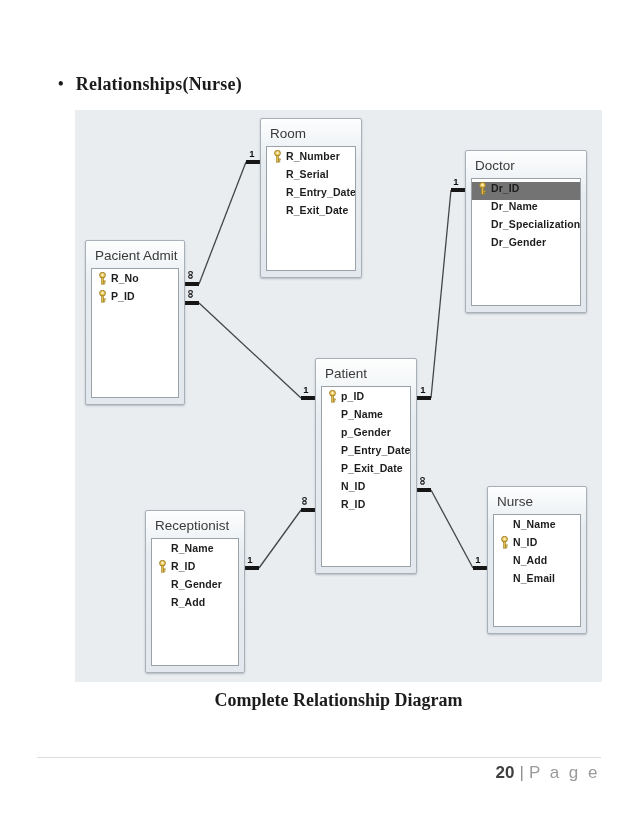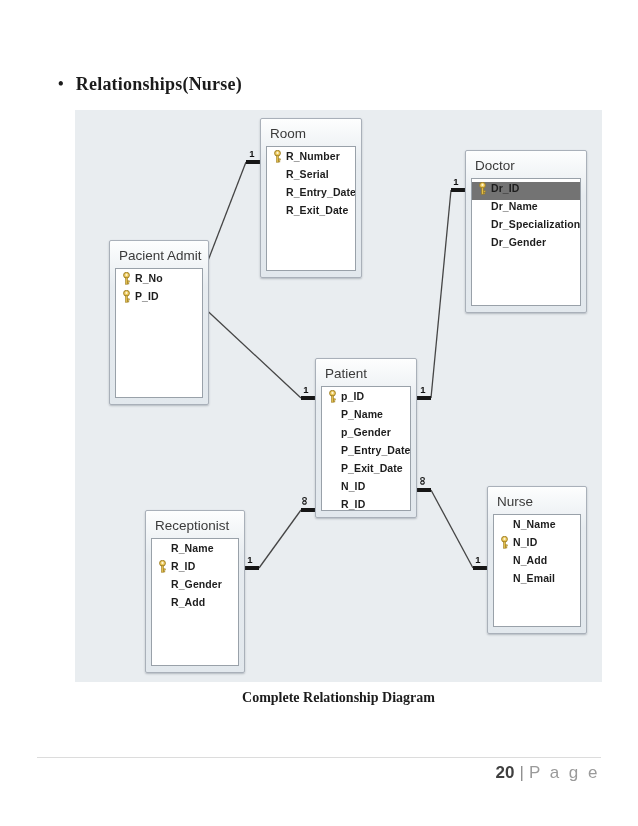--- a/index.html
+++ b/index.html
@@ -41,21 +41,21 @@
   }
   .key-slot{width:13px;display:inline-flex;justify-content:center;flex:0 0 13px;margin-left:4px;}
   .field-label{
     font-size:10.5px;font-weight:bold;color:#1d1d1d;padding-left:2px;
     letter-spacing:0.1px;
   }
   
   .caption{
     position:absolute;left:75px;top:690px;width:527px;text-align:center;
     font-family:"Liberation Serif","DejaVu Serif",serif;font-weight:bold;
-    font-size:14px;color:#1c1c1c;
+    font-size:18px;color:#1c1c1c;
   }
   
   .footer-rule{position:absolute;left:37px;top:757px;width:564px;height:1px;background:#dcdcdc;}
   .footer{
     position:absolute;right:38px;top:763px;font-size:17px;color:#9a9a9a;
     display:flex;align-items:baseline;gap:5px;
   }
   .footer .pgnum{font-weight:bold;color:#3f3f3f;}
   .footer .sep{color:#8f8f8f;}
   .footer .pgword{letter-spacing:2.5px;color:#9a9a9a;}
@@ -148,21 +148,21 @@
         <div class="field-row">
           <span class="key-slot"></span>
           <span class="field-label">Dr_Specialization</span>
         </div>
         <div class="field-row">
           <span class="key-slot"></span>
           <span class="field-label">Dr_Gender</span>
         </div>
       </div>
     </div>
-    <div class="entity" style="left: 10px; top: 130px; width: 100px; height: 165px; margin-left: 24px;">
+    <div class="entity" style="left: 10px; top: 130px; width: 100px; height: 165px;">
       <div class="entity-title">Pacient Admit</div>
       <div class="entity-fields">
         <div class="field-row">
           <span class="key-slot">
             <svg width="9" height="13" viewBox="0 0 9 13">
               <circle cx="4.5" cy="3.2" r="2.9" fill="#edc95c" stroke="#97781f" stroke-width="0.9"></circle>
               <circle cx="4.5" cy="2.9" r="1.05" fill="#fdf6d8"></circle>
               <rect x="3.6" y="5.8" width="1.8" height="6.4" fill="#e5c04a" stroke="#97781f" stroke-width="0.6"></rect>
               <rect x="5.3" y="8.8" width="2.1" height="1.2" fill="#e5c04a" stroke="#97781f" stroke-width="0.5"></rect>
               <rect x="5.3" y="10.8" width="1.6" height="1.2" fill="#e5c04a" stroke="#97781f" stroke-width="0.5"></rect>
@@ -177,21 +177,21 @@
               <circle cx="4.5" cy="2.9" r="1.05" fill="#fdf6d8"></circle>
               <rect x="3.6" y="5.8" width="1.8" height="6.4" fill="#e5c04a" stroke="#97781f" stroke-width="0.6"></rect>
               <rect x="5.3" y="8.8" width="2.1" height="1.2" fill="#e5c04a" stroke="#97781f" stroke-width="0.5"></rect>
               <rect x="5.3" y="10.8" width="1.6" height="1.2" fill="#e5c04a" stroke="#97781f" stroke-width="0.5"></rect>
             </svg>
           </span>
           <span class="field-label">P_ID</span>
         </div>
       </div>
     </div>
-    <div class="entity" style="left: 240px; top: 248px; width: 102px; height: 160px;">
+    <div class="entity" style="left: 240px; top: 248px; width: 102px; height: 216px;">
       <div class="entity-title">Patient</div>
       <div class="entity-fields">
         <div class="field-row">
           <span class="key-slot">
             <svg width="9" height="13" viewBox="0 0 9 13">
               <circle cx="4.5" cy="3.2" r="2.9" fill="#edc95c" stroke="#97781f" stroke-width="0.9"></circle>
               <circle cx="4.5" cy="2.9" r="1.05" fill="#fdf6d8"></circle>
               <rect x="3.6" y="5.8" width="1.8" height="6.4" fill="#e5c04a" stroke="#97781f" stroke-width="0.6"></rect>
               <rect x="5.3" y="8.8" width="2.1" height="1.2" fill="#e5c04a" stroke="#97781f" stroke-width="0.5"></rect>
               <rect x="5.3" y="10.8" width="1.6" height="1.2" fill="#e5c04a" stroke="#97781f" stroke-width="0.5"></rect>

